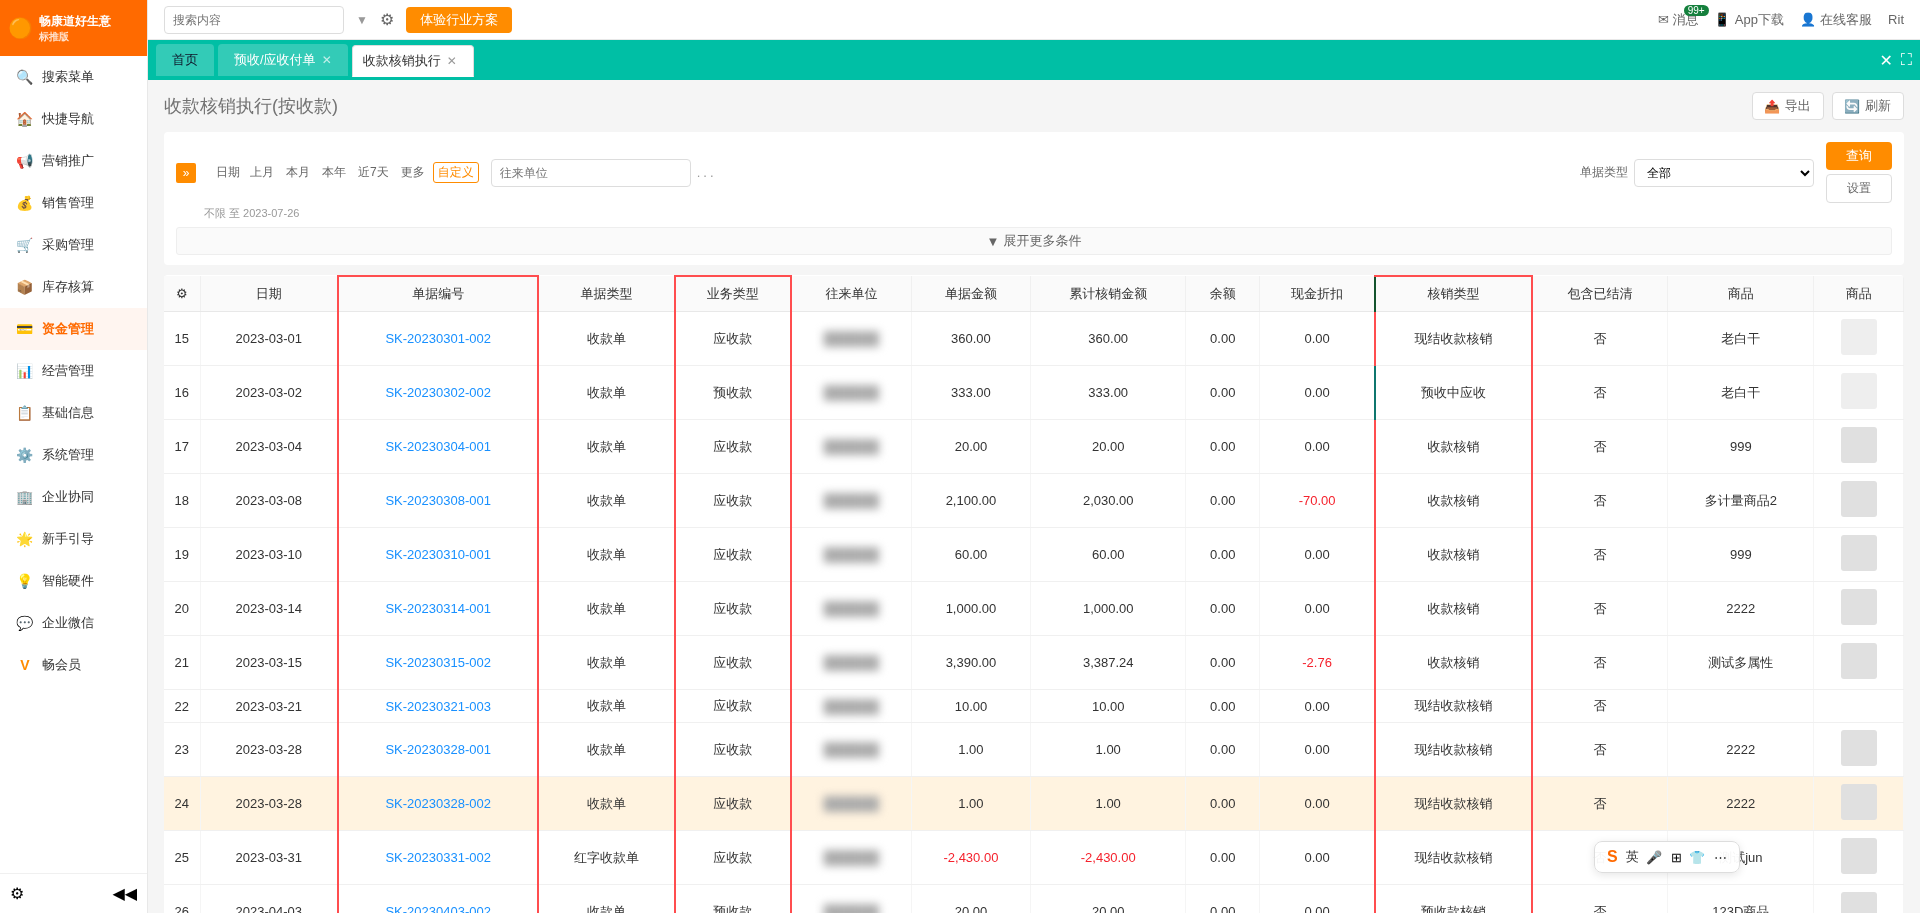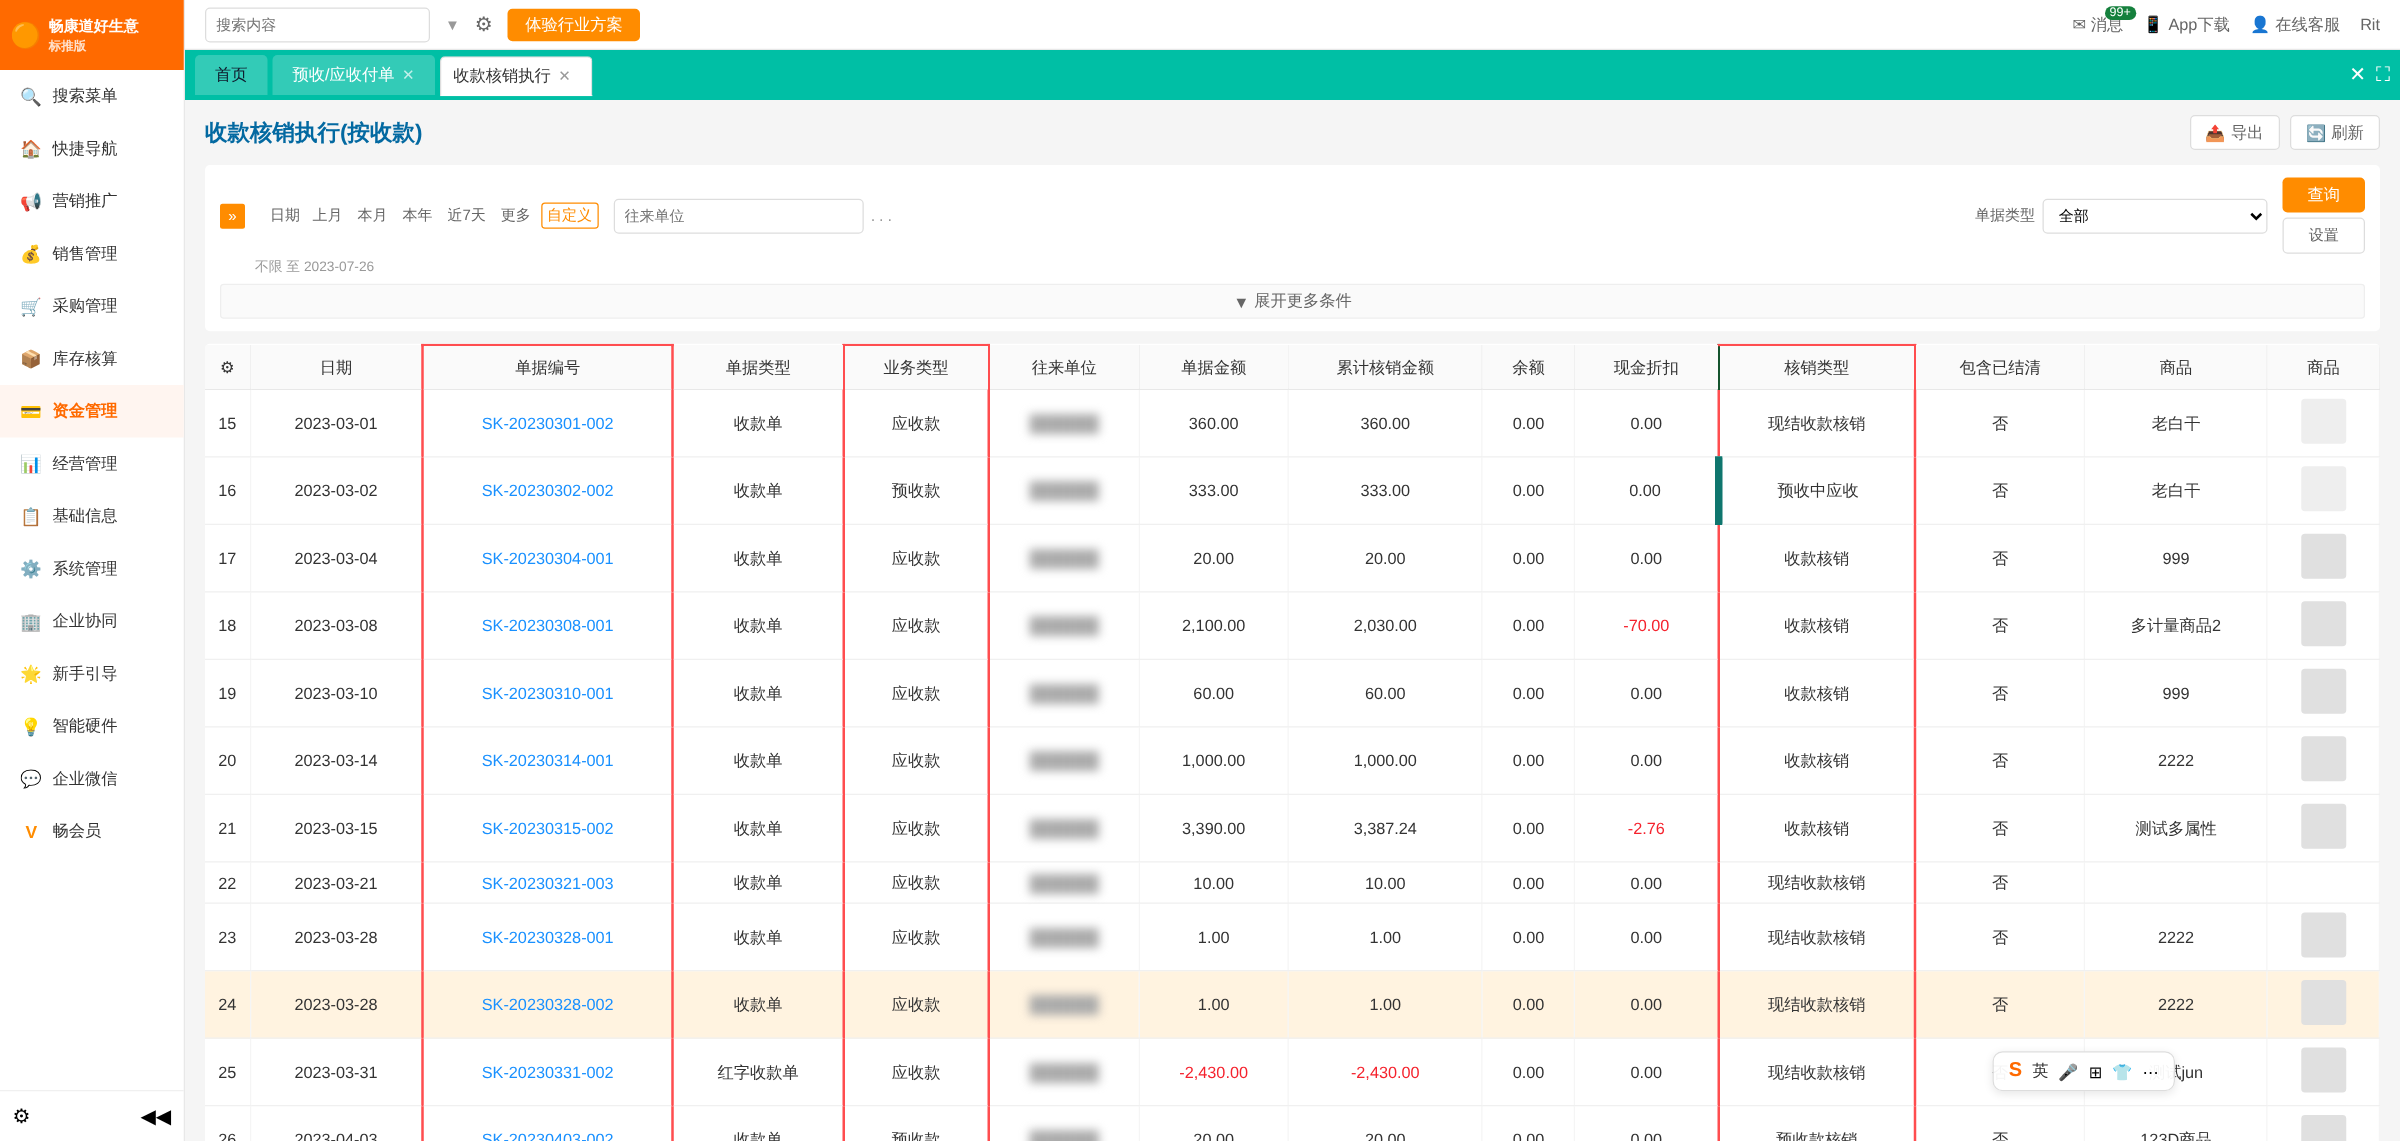--- a/index.html
+++ b/index.html
@@ -25,21 +25,21 @@
     .topbar-msg { position: relative; cursor: pointer; }
     .topbar-badge { position: absolute; top: -6px; right: -10px; background: #15803d; color: white; border-radius: 10px; font-size: 10px; padding: 0 4px; min-width: 16px; text-align: center; }
     .tab { height: 32px; padding: 0 16px; display: flex; align-items: center; gap: 6px; cursor: pointer; background: #e0e0e0; border: 1px solid #ddd; border-bottom: none; border-radius: 4px 4px 0 0; font-size: 13px; color: #666; margin-right: 2px; }
     .tab.active { background: #fff; color: #333; border-bottom: 1px solid #fff; margin-bottom: -1px; padding-left: 10px; }
     .tab-close { font-size: 12px; color: #999; cursor: pointer; }
     .tab-action-btn { background: none; border: none; cursor: pointer; color: #666; font-size: 14px; }
 
     
     .page-content { flex: 1; overflow-y: auto; background: #f5f5f5; padding: 12px 16px; }
     .page-header { display: flex; align-items: center; margin-bottom: 12px; }
-    .page-title { font-size: 18px; font-weight: bold; color: #0369a1; flex: 1; }
+    .page-title { font-size: 18px; font-weight: normal; color: #737373; flex: 1; }
     .page-actions { display: flex; gap: 8px; }
     .btn-export { background: #fff; border: 1px solid #ddd; border-radius: 4px; padding: 4px 12px; cursor: pointer; font-size: 12px; color: #666; display: flex; align-items: center; gap: 4px; }
     .btn-refresh { background: #fff; border: 1px solid #ddd; border-radius: 4px; padding: 4px 12px; cursor: pointer; font-size: 12px; color: #666; display: flex; align-items: center; gap: 4px; }
 
     
     .filter-bar { background: #fff; border-radius: 4px; padding: 10px 12px; margin-bottom: 10px; }
     .filter-row { display: flex; align-items: center; gap: 12px; flex-wrap: wrap; }
     .filter-label { color: #666; font-size: 12px; }
     .filter-date-btns { display: flex; gap: 4px; }
     .filter-date-btn { background: none; border: none; cursor: pointer; font-size: 12px; color: #666; padding: 2px 4px; }
@@ -310,21 +310,21 @@
     <td style="border-left:2px solid #ff4d4f; border-right:2px solid #ff4d4f;">
       <a class="link-text">SK-20230302-002</a>
     </td>
     <td>收款单</td>
     <td style="border-left:2px solid #ff4d4f; border-right:2px solid #ff4d4f;">预收款</td>
     <td><span class="blurred-text">██████</span></td>
     <td class="">333.00</td>
     <td class="">333.00</td>
     <td>0.00</td>
     <td class="">0.00</td>
-    <td style="border-left:6px solid #0f766e; border-right:2px solid #ff4d4f;">预收中应收</td>
+    <td style="border-left:2px solid #0f766e; border-right:2px solid #ff4d4f;">预收中应收</td>
     <td>否</td>
     <td>老白干</td>
     <td>
       <span style="display:inline-block;width:36px;height:36px;background:#eee;border-radius:3px;"></span>
     </td>
   </tr>
             <tr>
     <td>17</td>
     <td>2023-03-04</td>
     <td style="border-left:2px solid #ff4d4f; border-right:2px solid #ff4d4f;">

